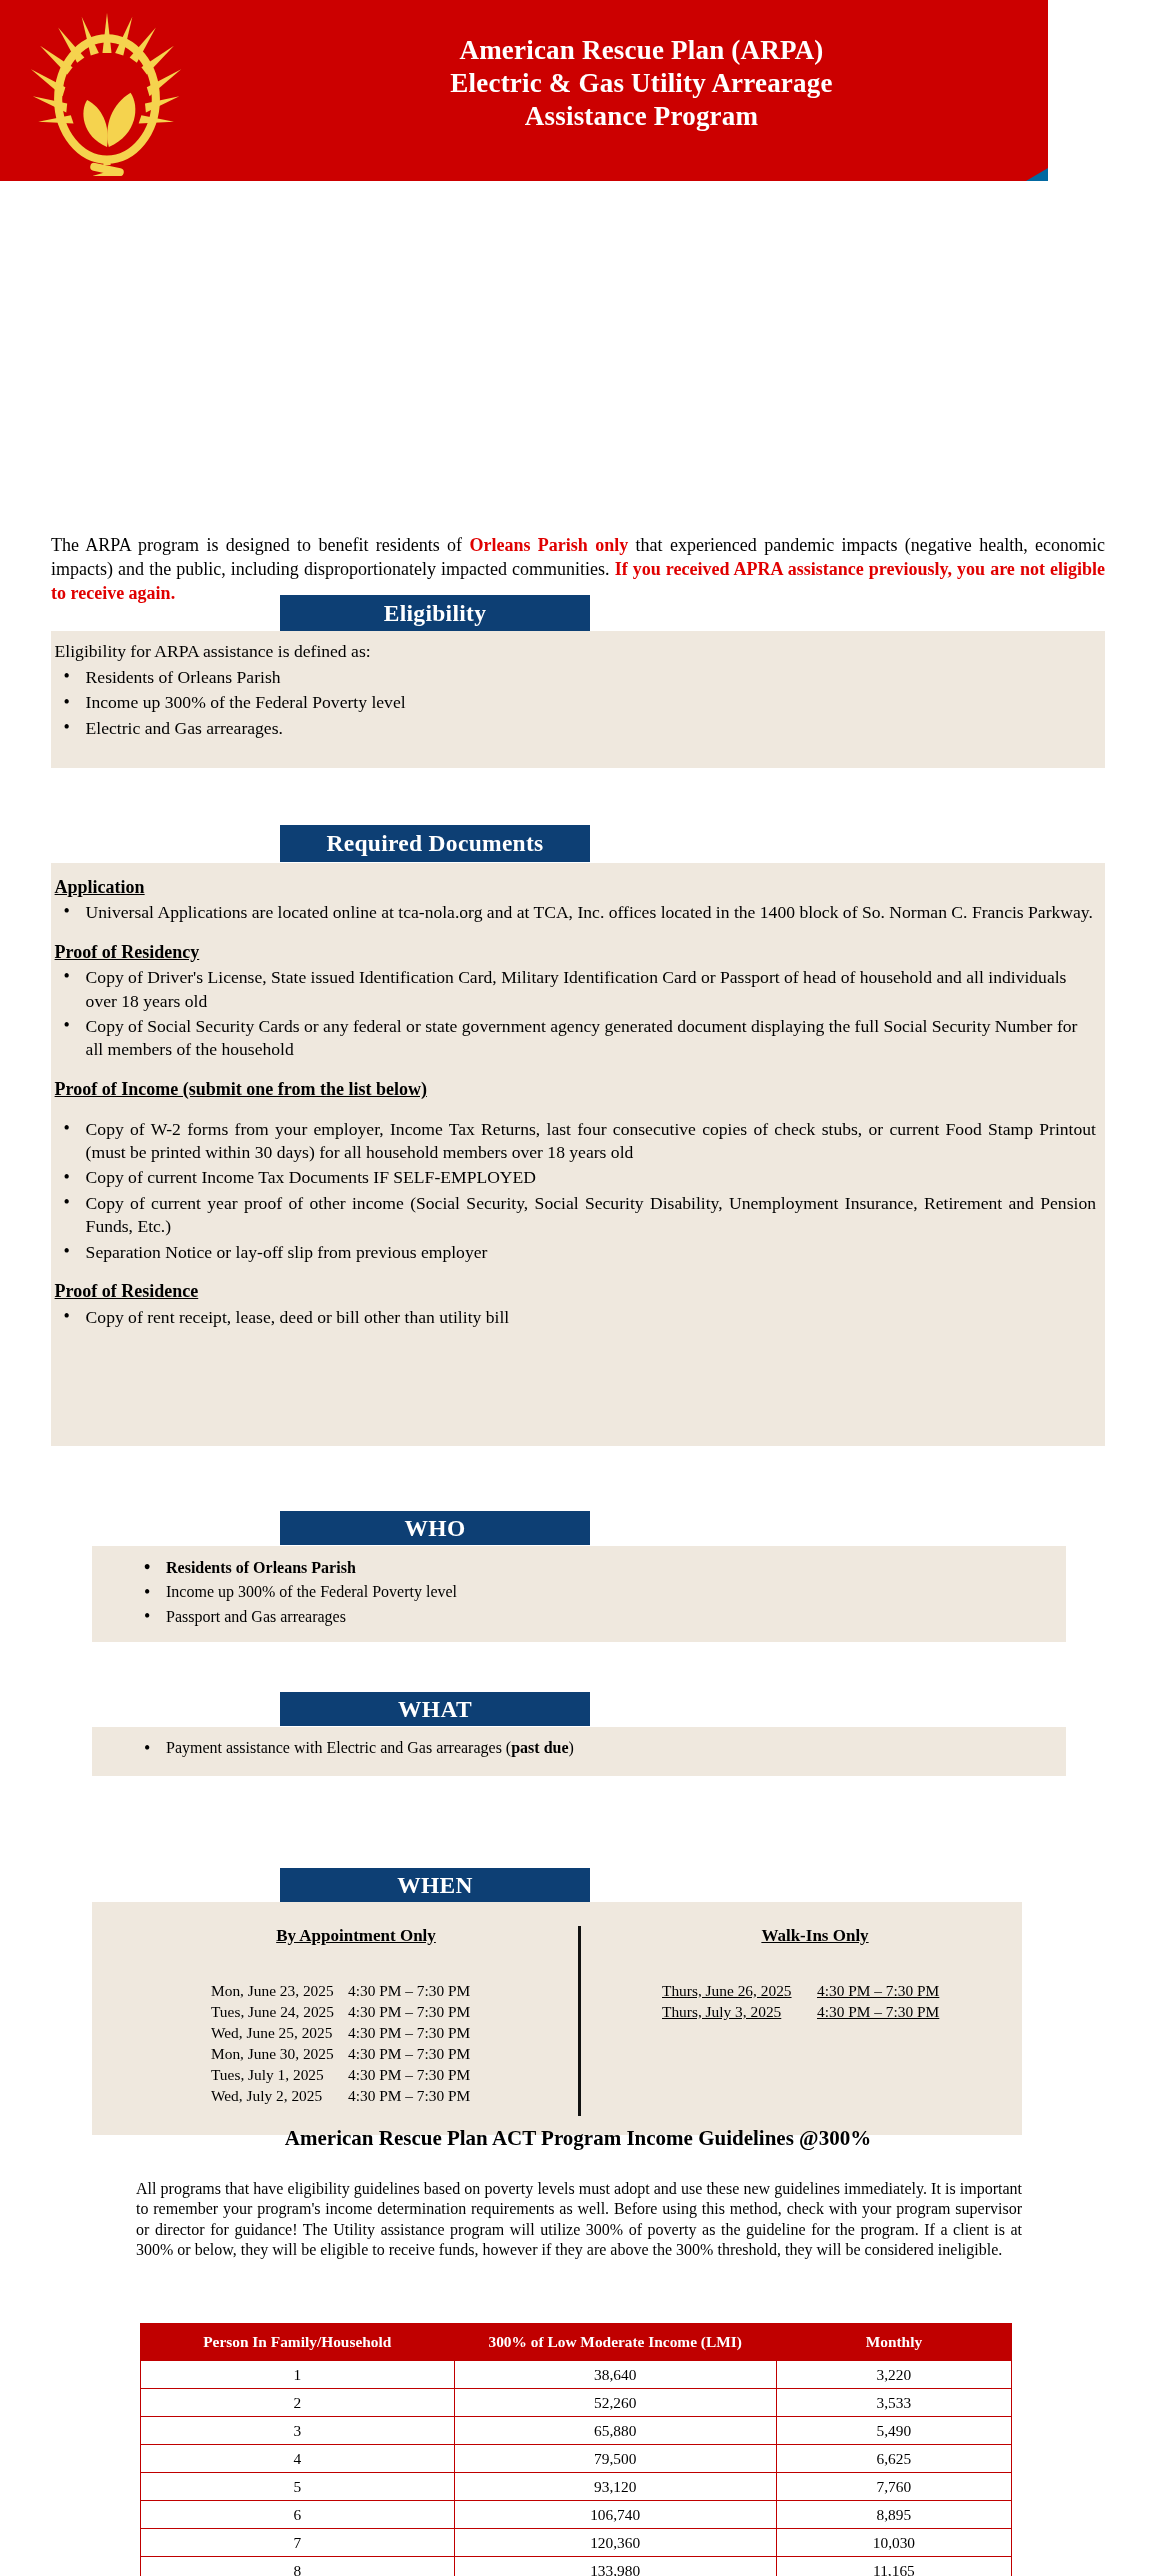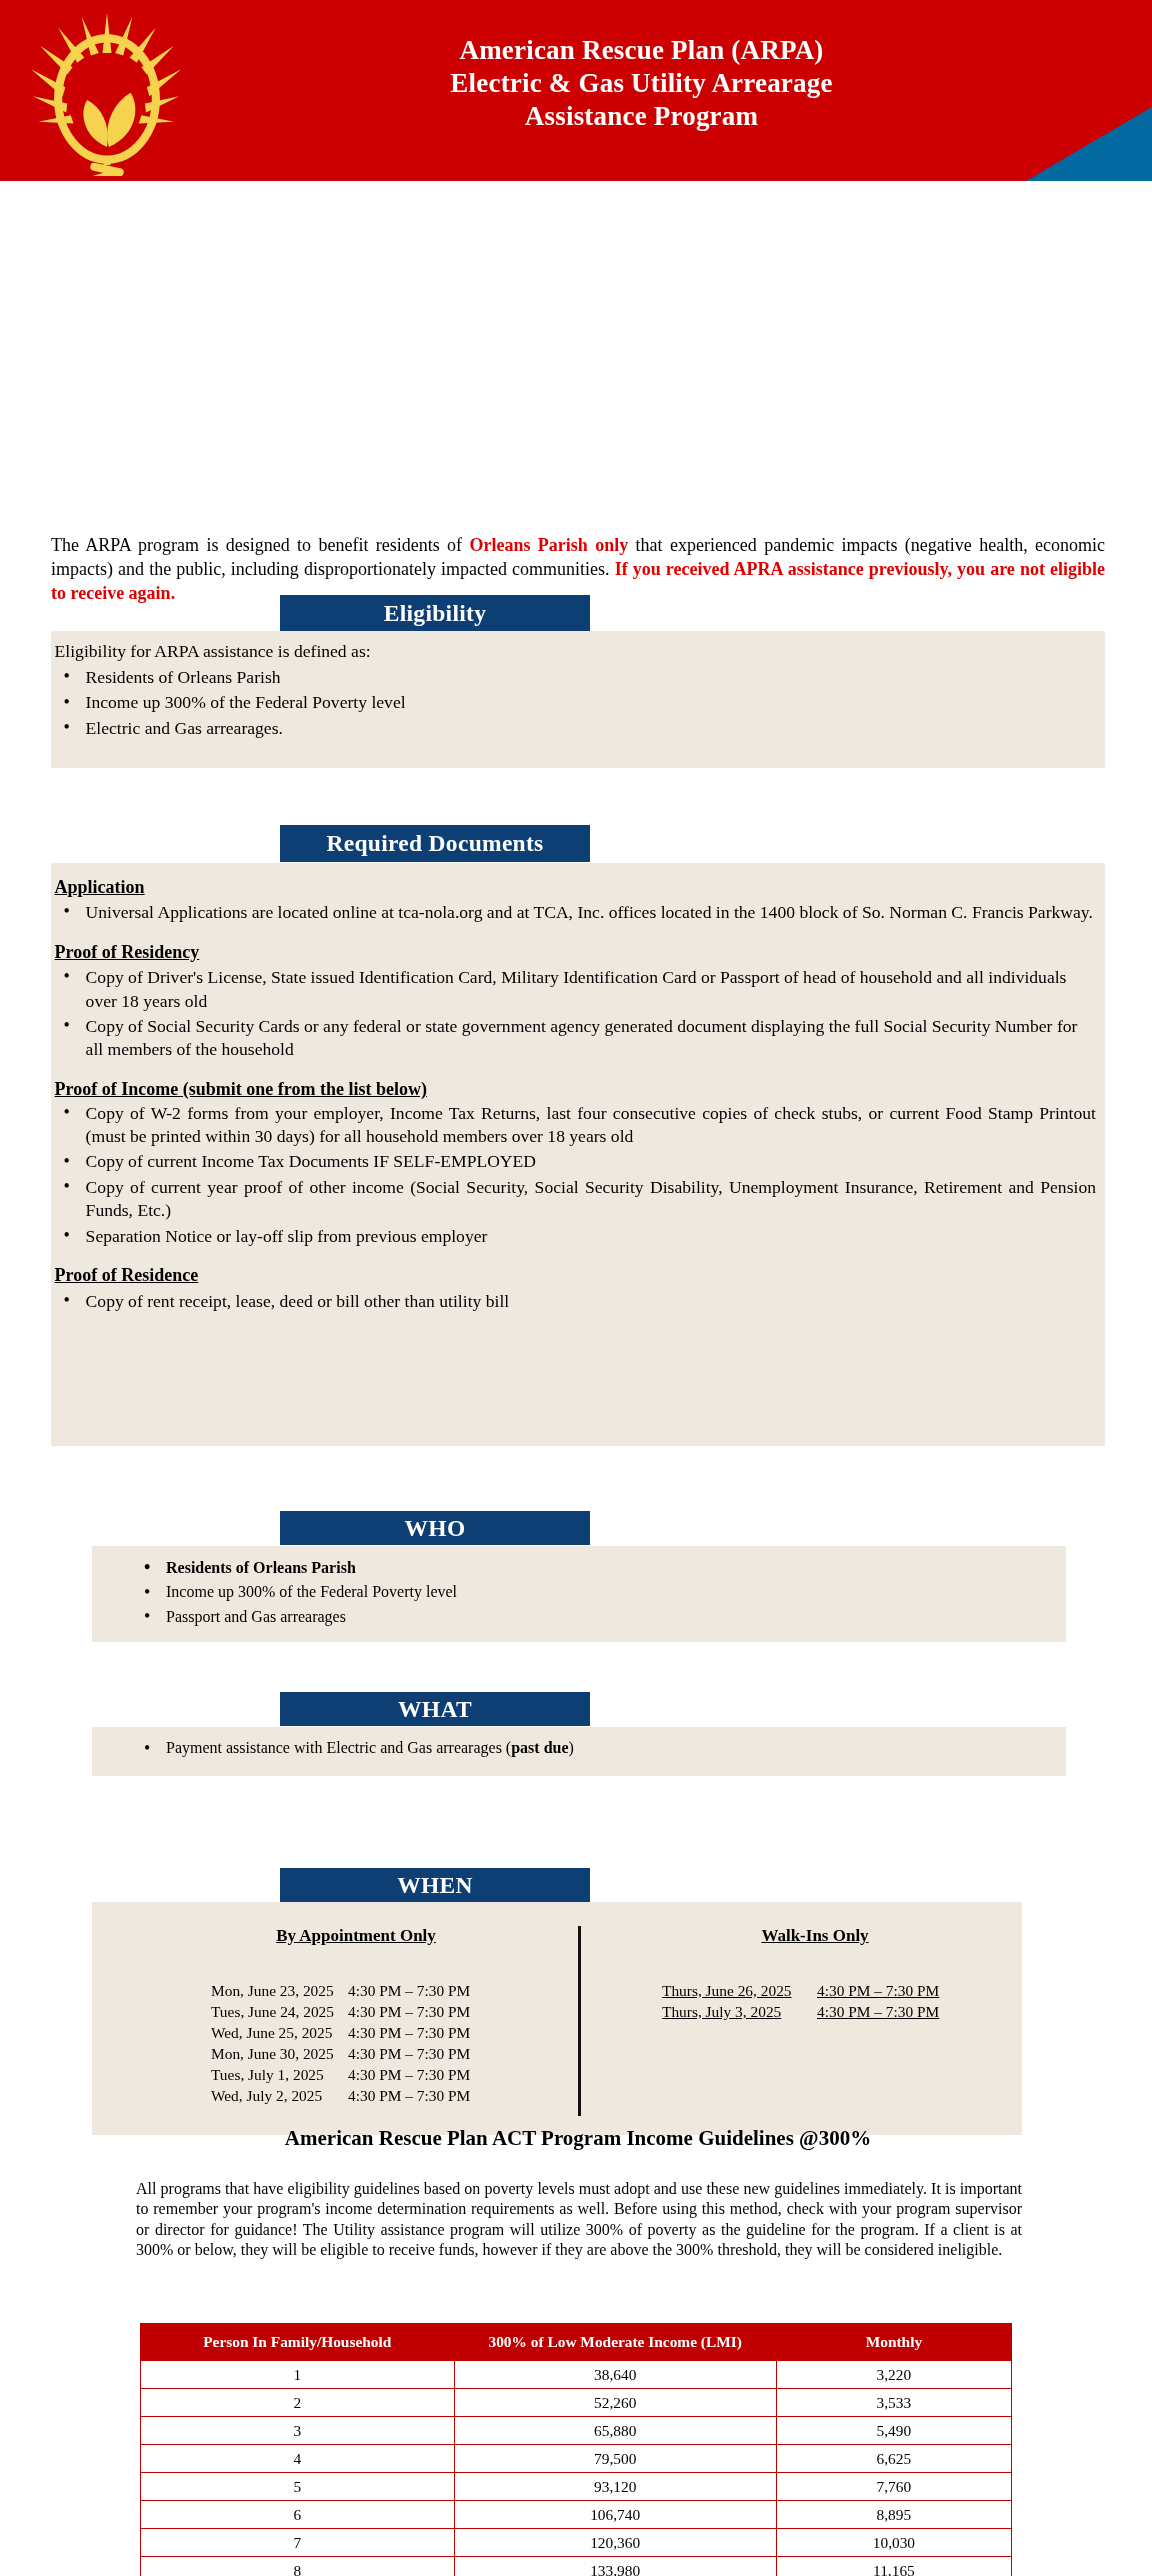--- a/index.html
+++ b/index.html
@@ -8,21 +8,21 @@
     background:#ffffff;
     font-family:"Liberation Serif", serif;
     color:#000;
     overflow:hidden;
     position:relative;
   }
 
   
   .header {
     position:relative;
-    width:1152px; height:181px;
+    width:1048px; height:181px;
     background:#0369a1;
     overflow:hidden;
   }
   .header-bg {
     position:absolute; left:0; top:0;
     width:1152px; height:181px;
     background:#cc0000;
     clip-path: polygon(0 0, 1152px 0, 1152px 107px, 1026px 181px, 0 181px);
   }
   .logo {
@@ -188,21 +188,21 @@
         <li>Universal Applications are located online at tca-nola.org and at TCA, Inc. offices located in the 1400 block of So. Norman C. Francis Parkway.</li>
       </ul>
 
       <div class="subhead" style="margin-top:16.3px;">Proof of Residency</div>
       <ul class="bul" style="margin:1.8px 0 0 0;">
         <li>Copy of Driver's License, State issued Identification Card, Military Identification Card or Passport of head of household and all individuals over 18 years old</li>
         <li>Copy of Social Security Cards or any federal or state government agency generated document displaying the full Social Security Number for all members of the household</li>
       </ul>
 
       <div class="subhead" style="margin-top:16.3px;">Proof of Income (submit one from the list below)</div>
-      <ul class="bul" style="margin:0 0 0 0;">
+      <ul class="bul" style="margin:16px 0 0 0;">
         <li style="text-align:justify;">Copy of W-2 forms from your employer, Income Tax Returns, last four consecutive copies of check stubs, or current Food Stamp Printout (must be printed within 30 days) for all household members over 18 years old</li>
         <li>Copy of current Income Tax Documents IF SELF-EMPLOYED</li>
         <li style="text-align:justify;">Copy of current year proof of other income (Social Security, Social Security Disability, Unemployment Insurance, Retirement and Pension Funds, Etc.)</li>
         <li>Separation Notice or lay-off slip from previous employer</li>
       </ul>
 
       <div class="subhead" style="margin-top:16.3px;">Proof of Residence</div>
       <ul class="bul" style="margin:1.8px 0 0 0;">
         <li>Copy of rent receipt, lease, deed or bill other than utility bill</li>
       </ul>

